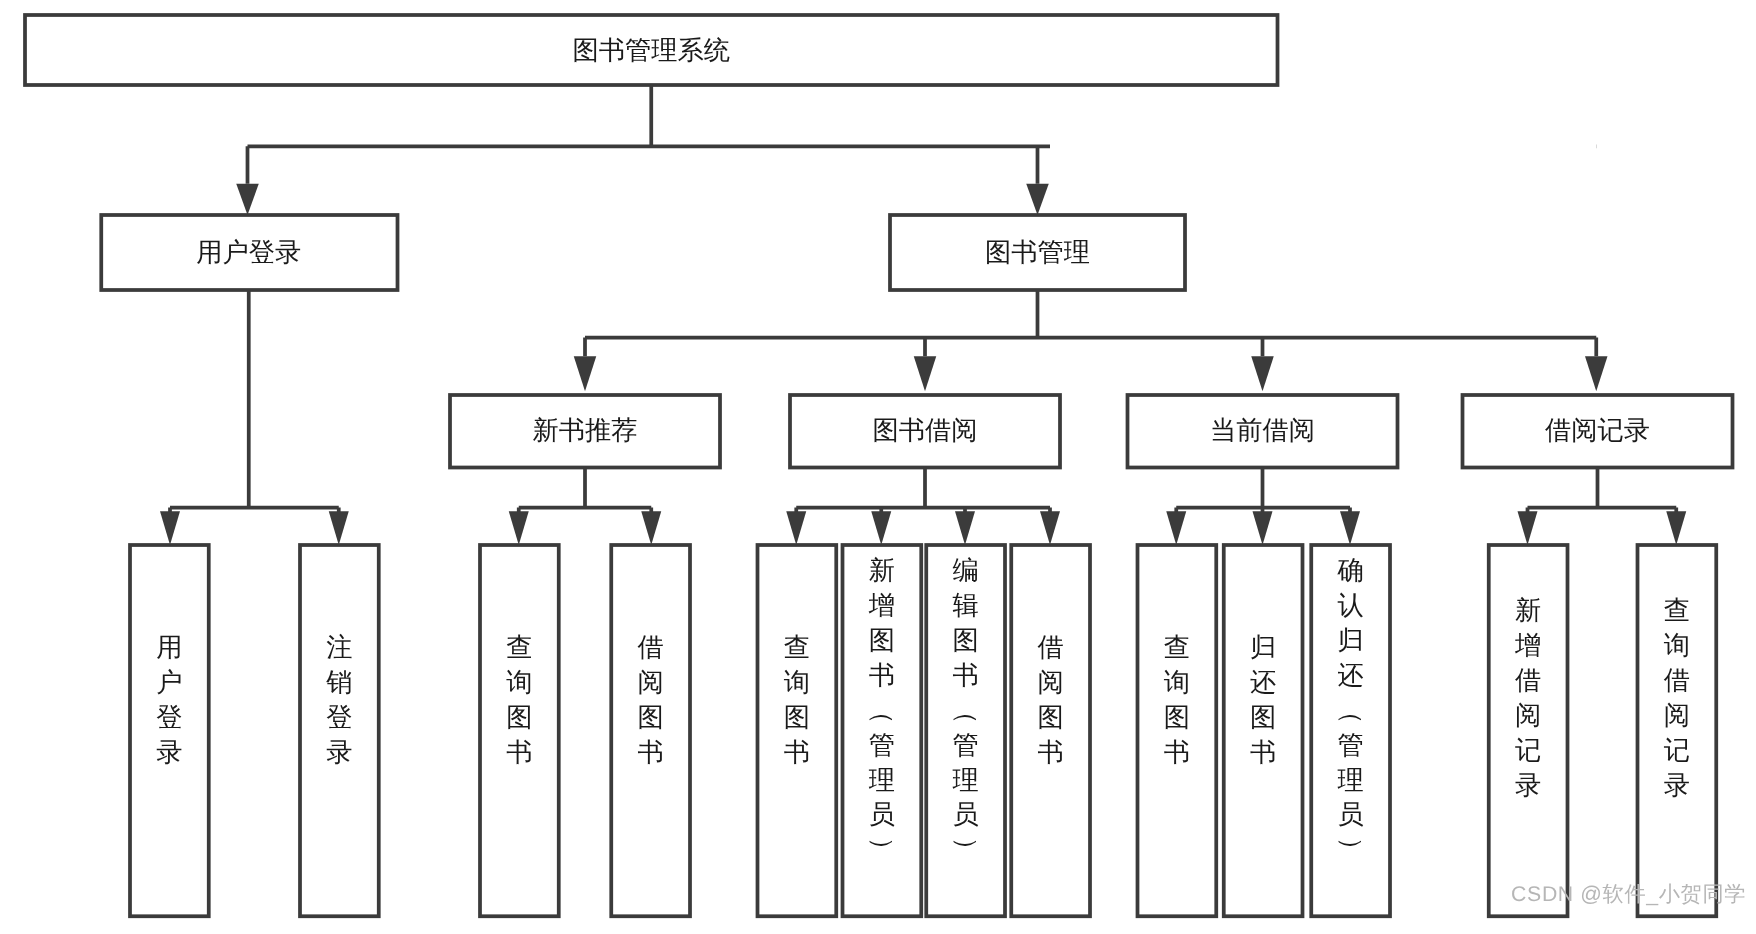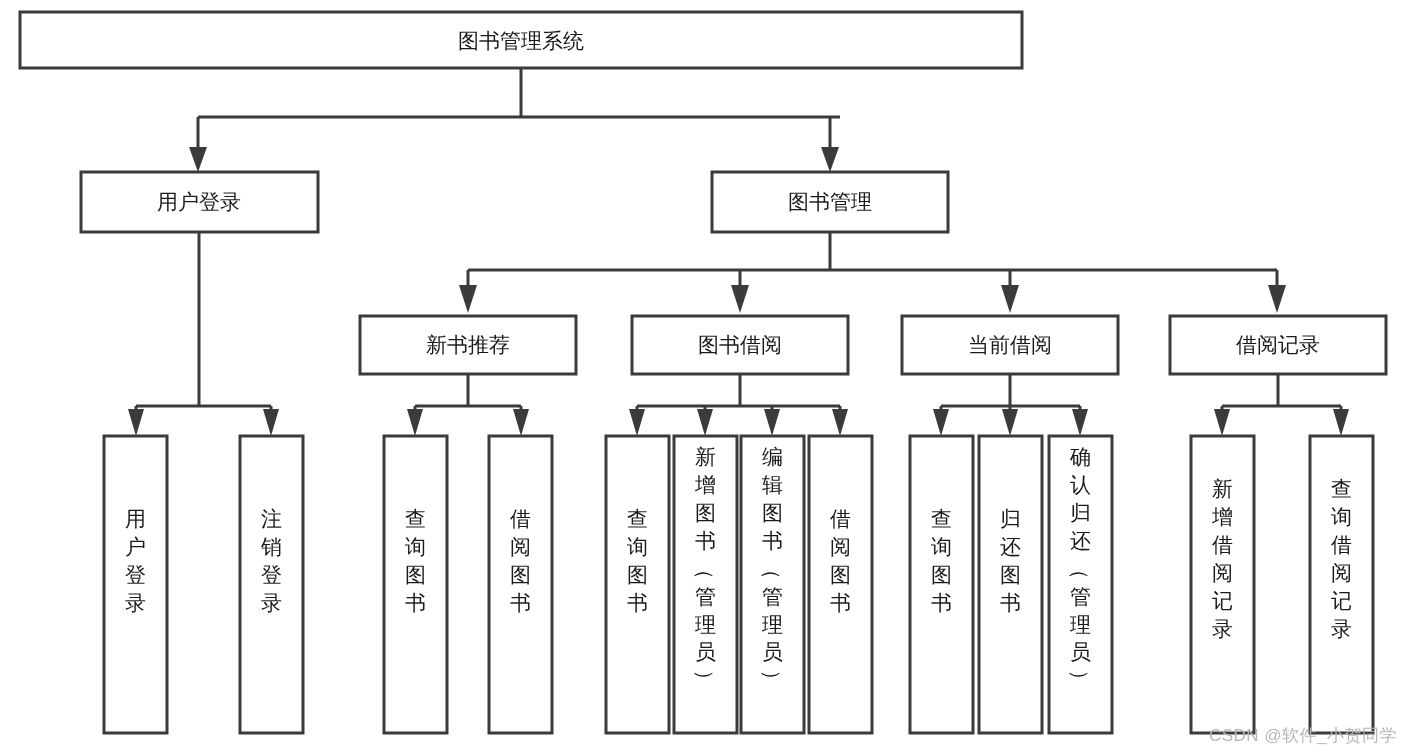--- a/index.html
+++ b/index.html
@@ -58,21 +58,21 @@
     letter-spacing: 0;
     white-space: pre;
     pointer-events: none;
   }
   .vlabel span {
     display: block;
   }
   .watermark {
     position: absolute;
     right: 8px;
-    bottom: 0;
+    bottom: 20px;
     font-family: "Liberation Sans", "DejaVu Sans", sans-serif;
     font-size: 17px;
     color: #b6b6b6;
     white-space: nowrap;
     letter-spacing: 0.5px;
   }
 </style>
 </head>
 <body>
 

